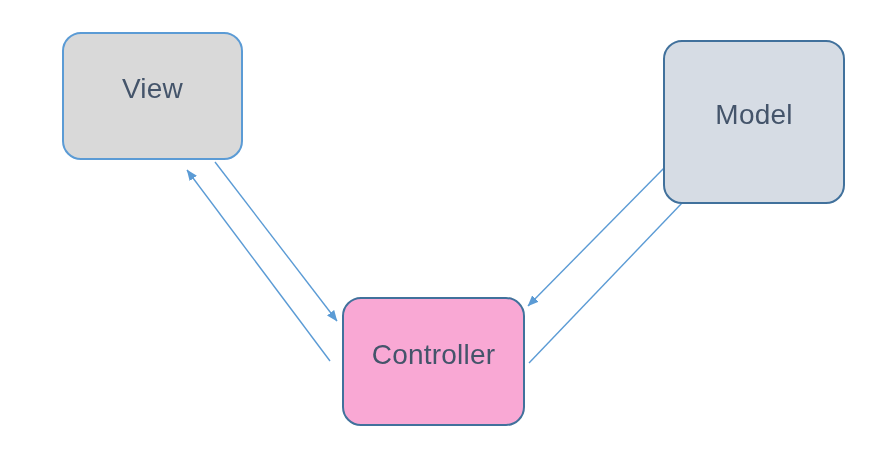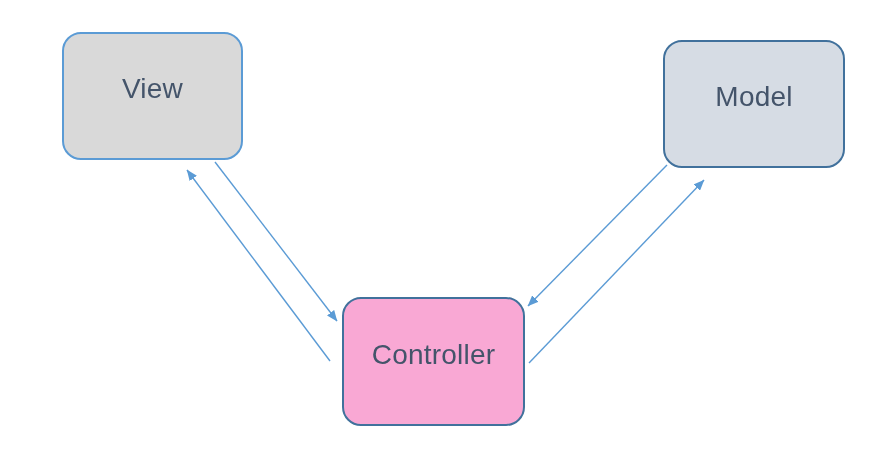--- a/index.html
+++ b/index.html
@@ -56,21 +56,21 @@
   <line x1="215" y1="162" x2="337" y2="321" stroke="#5b9bd5" stroke-width="1.4" marker-end="url(#arrowhead)"></line>
       <line x1="330" y1="361" x2="187" y2="170" stroke="#5b9bd5" stroke-width="1.4" marker-end="url(#arrowhead)"></line>
       <line x1="667" y1="165" x2="528" y2="306" stroke="#5b9bd5" stroke-width="1.4" marker-end="url(#arrowhead)"></line>
       <line x1="529" y1="363" x2="704" y2="180" stroke="#5b9bd5" stroke-width="1.4" marker-end="url(#arrowhead)"></line>
     </svg>
 
   <div class="node node--view" style="left: 62px; top: 32px; width: 181px; height: 128px; background: rgb(217, 217, 217); border-color: rgb(91, 155, 213);">
     <span class="node-label">View</span>
   </div>
 
-  <div class="node node--model" style="left: 663px; top: 40px; width: 182px; height: 128px; background: rgb(214, 220, 228); border-color: rgb(65, 113, 156);">
+  <div class="node node--model" style="left: 663px; top: 40px; width: 182px; height: 164px; background: rgb(214, 220, 228); border-color: rgb(65, 113, 156);">
     <span class="node-label">Model</span>
   </div>
 
   <div class="node node--controller" style="left: 342px; top: 297px; width: 183px; height: 129px; background: #f9a8d4; border-color: rgb(65, 113, 156);">
     <span class="node-label">Controller</span>
   </div>
 
 </div>
 
 </body></html>

